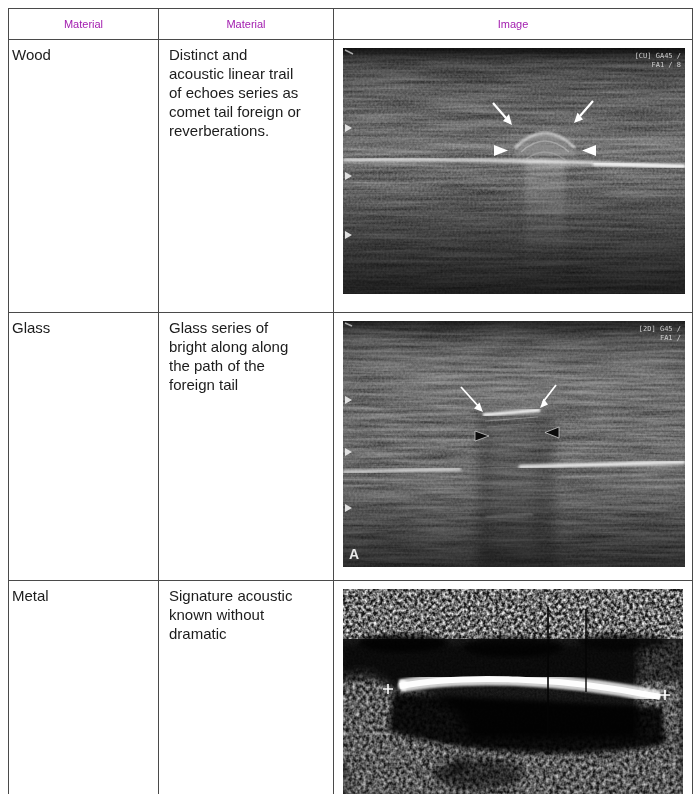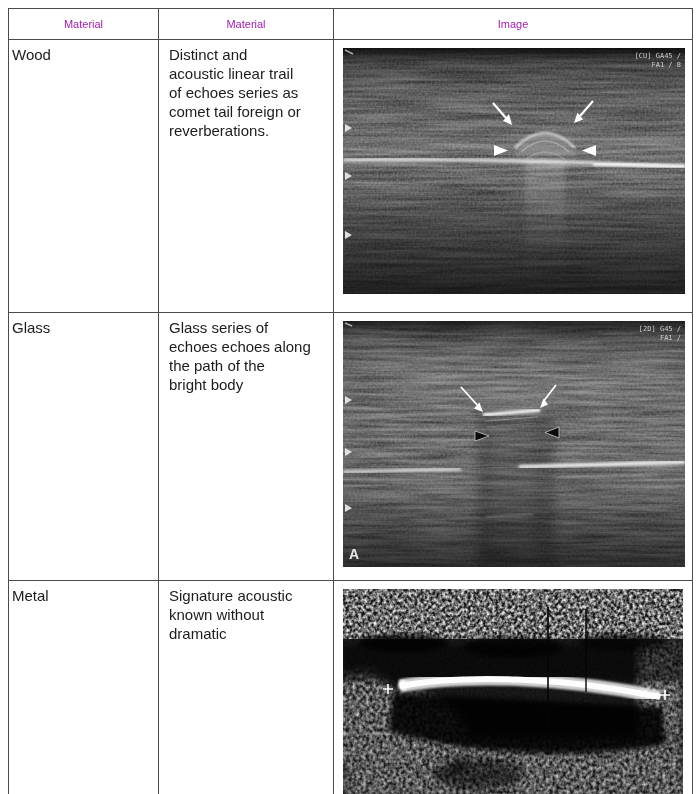--- a/index.html
+++ b/index.html
@@ -129,23 +129,23 @@
       </svg>
     </td>
   </tr>
 
   <tr class="row-glass">
     <td class="mat-cell">
       <div>Glass</div>
     </td>
     <td class="sig-cell">
       <div class="sig-line">Glass series of</div>
-      <div class="sig-line">echoes echoes along</div>
+      <div class="sig-line">bright along along</div>
       <div class="sig-line">the path of the</div>
-      <div class="sig-line">bright body</div>
+      <div class="sig-line">foreign tail</div>
     </td>
     <td class="img-cell">
       <svg width="342" height="246" viewBox="0 0 342 246">
         <defs>
           <filter id="b-fib" x="0" y="0" width="100%" height="100%">
             <feTurbulence type="fractalNoise" baseFrequency="0.014 0.28" numOctaves="4" seed="21" stitchTiles="stitch"></feTurbulence>
             <feColorMatrix type="matrix" values="0 0 0 0 0.78  0 0 0 0 0.78  0 0 0 0 0.78  0 0 0 0.6 0"></feColorMatrix>
           </filter>
           <filter id="b-sp" x="0" y="0" width="100%" height="100%">
             <feTurbulence type="fractalNoise" baseFrequency="0.48 0.4" numOctaves="2" seed="13" stitchTiles="stitch"></feTurbulence>

